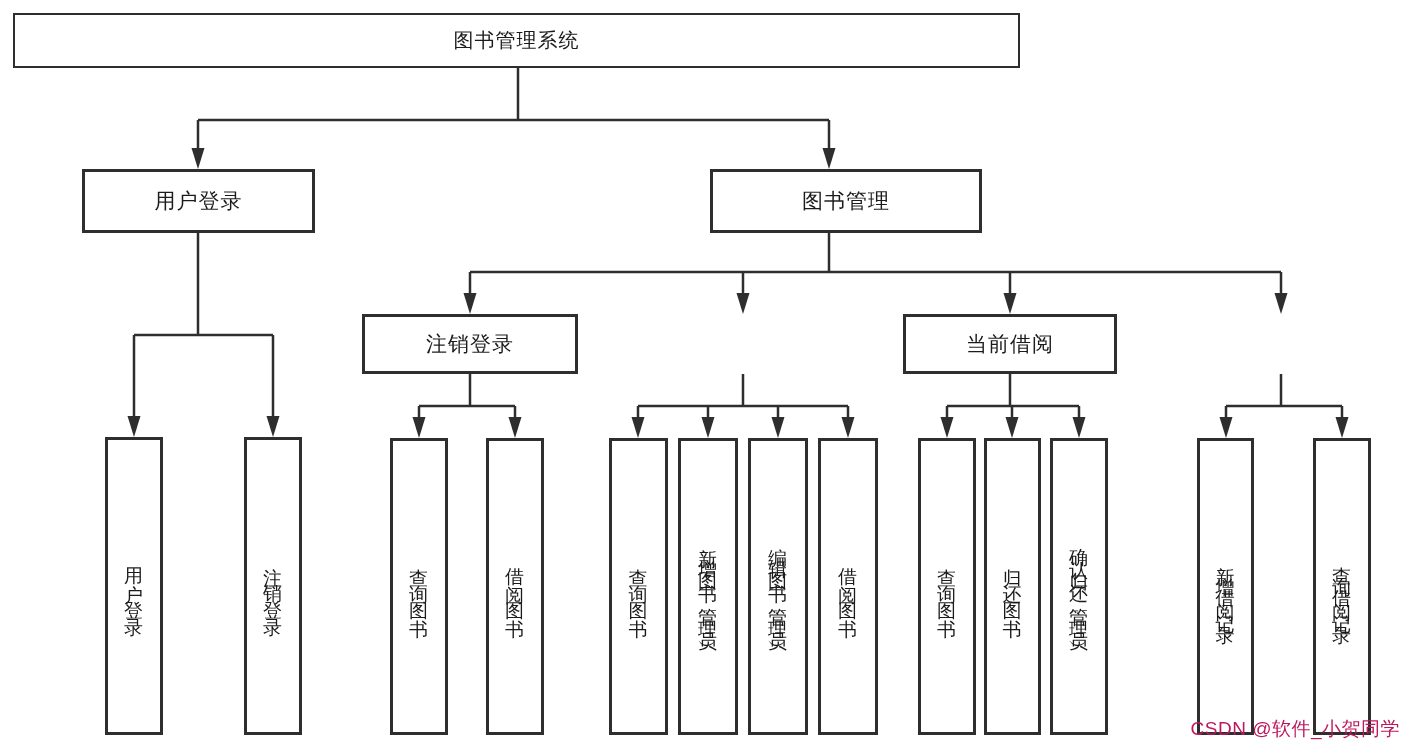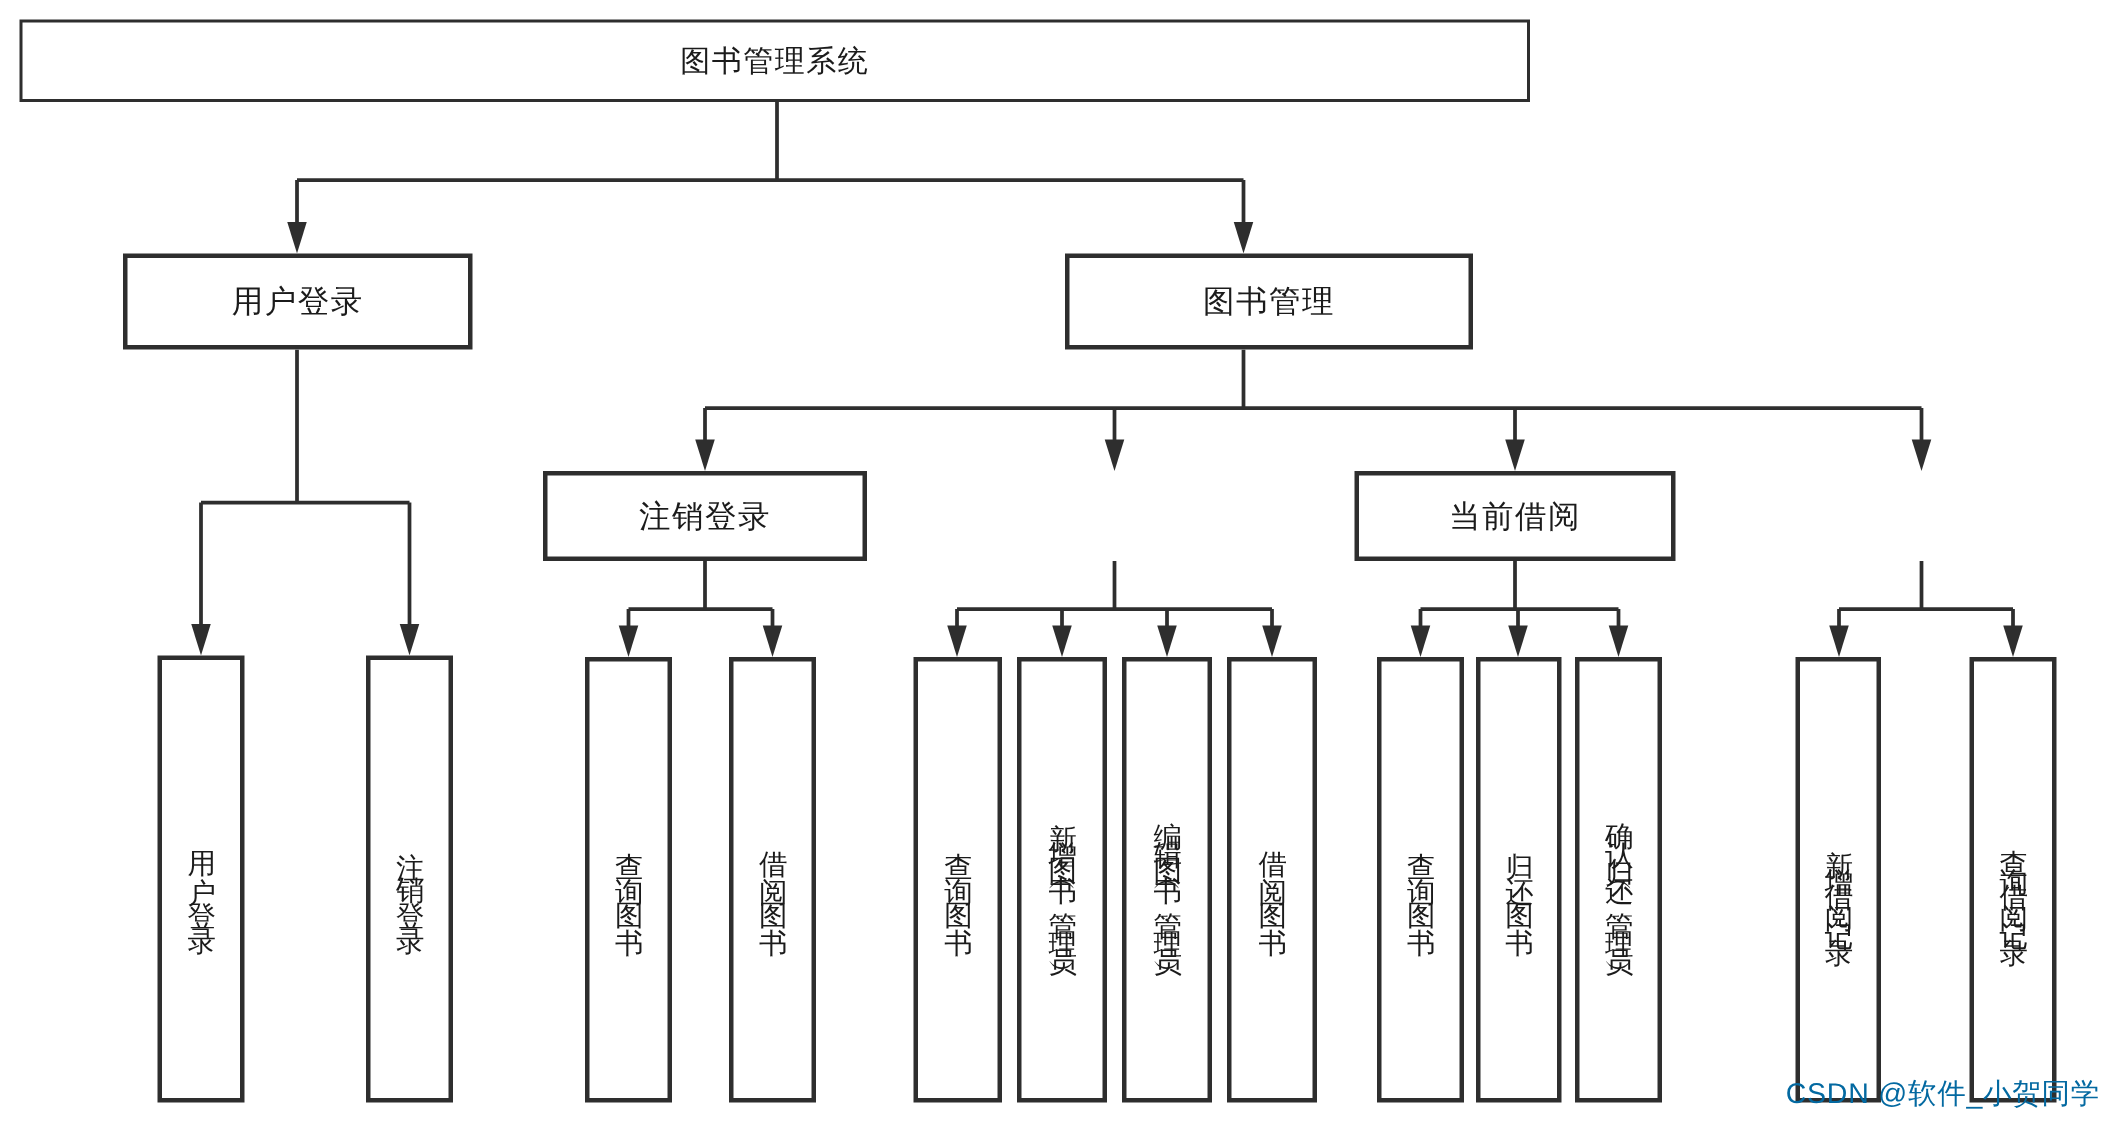--- a/index.html
+++ b/index.html
@@ -19,21 +19,21 @@
     border:3px solid #2e2e2e;display:flex;align-items:center;justify-content:center;
     z-index:2;
   }
   .vtext{
     writing-mode:vertical-rl;font-size:19px;color:#1b1b1b;line-height:1;
   }
   .sp-wide{letter-spacing:17px;}
   .sp-narrow{letter-spacing:12px;}
   .watermark{
     position:absolute;right:5px;bottom:5px;z-index:3;
-    font-size:19px;color:#0369a1;letter-spacing:0.5px;white-space:nowrap;
+    font-size:19px;color:#be185d;letter-spacing:0.5px;white-space:nowrap;
   }
 </style>
 </head>
 <body>
 
 <div class="canvas">
 
   <svg class="connectors" viewBox="0 0 1405 747" xmlns="http://www.w3.org/2000/svg">
     <g stroke="#2e2e2e" stroke-width="2.5" fill="none">
 

